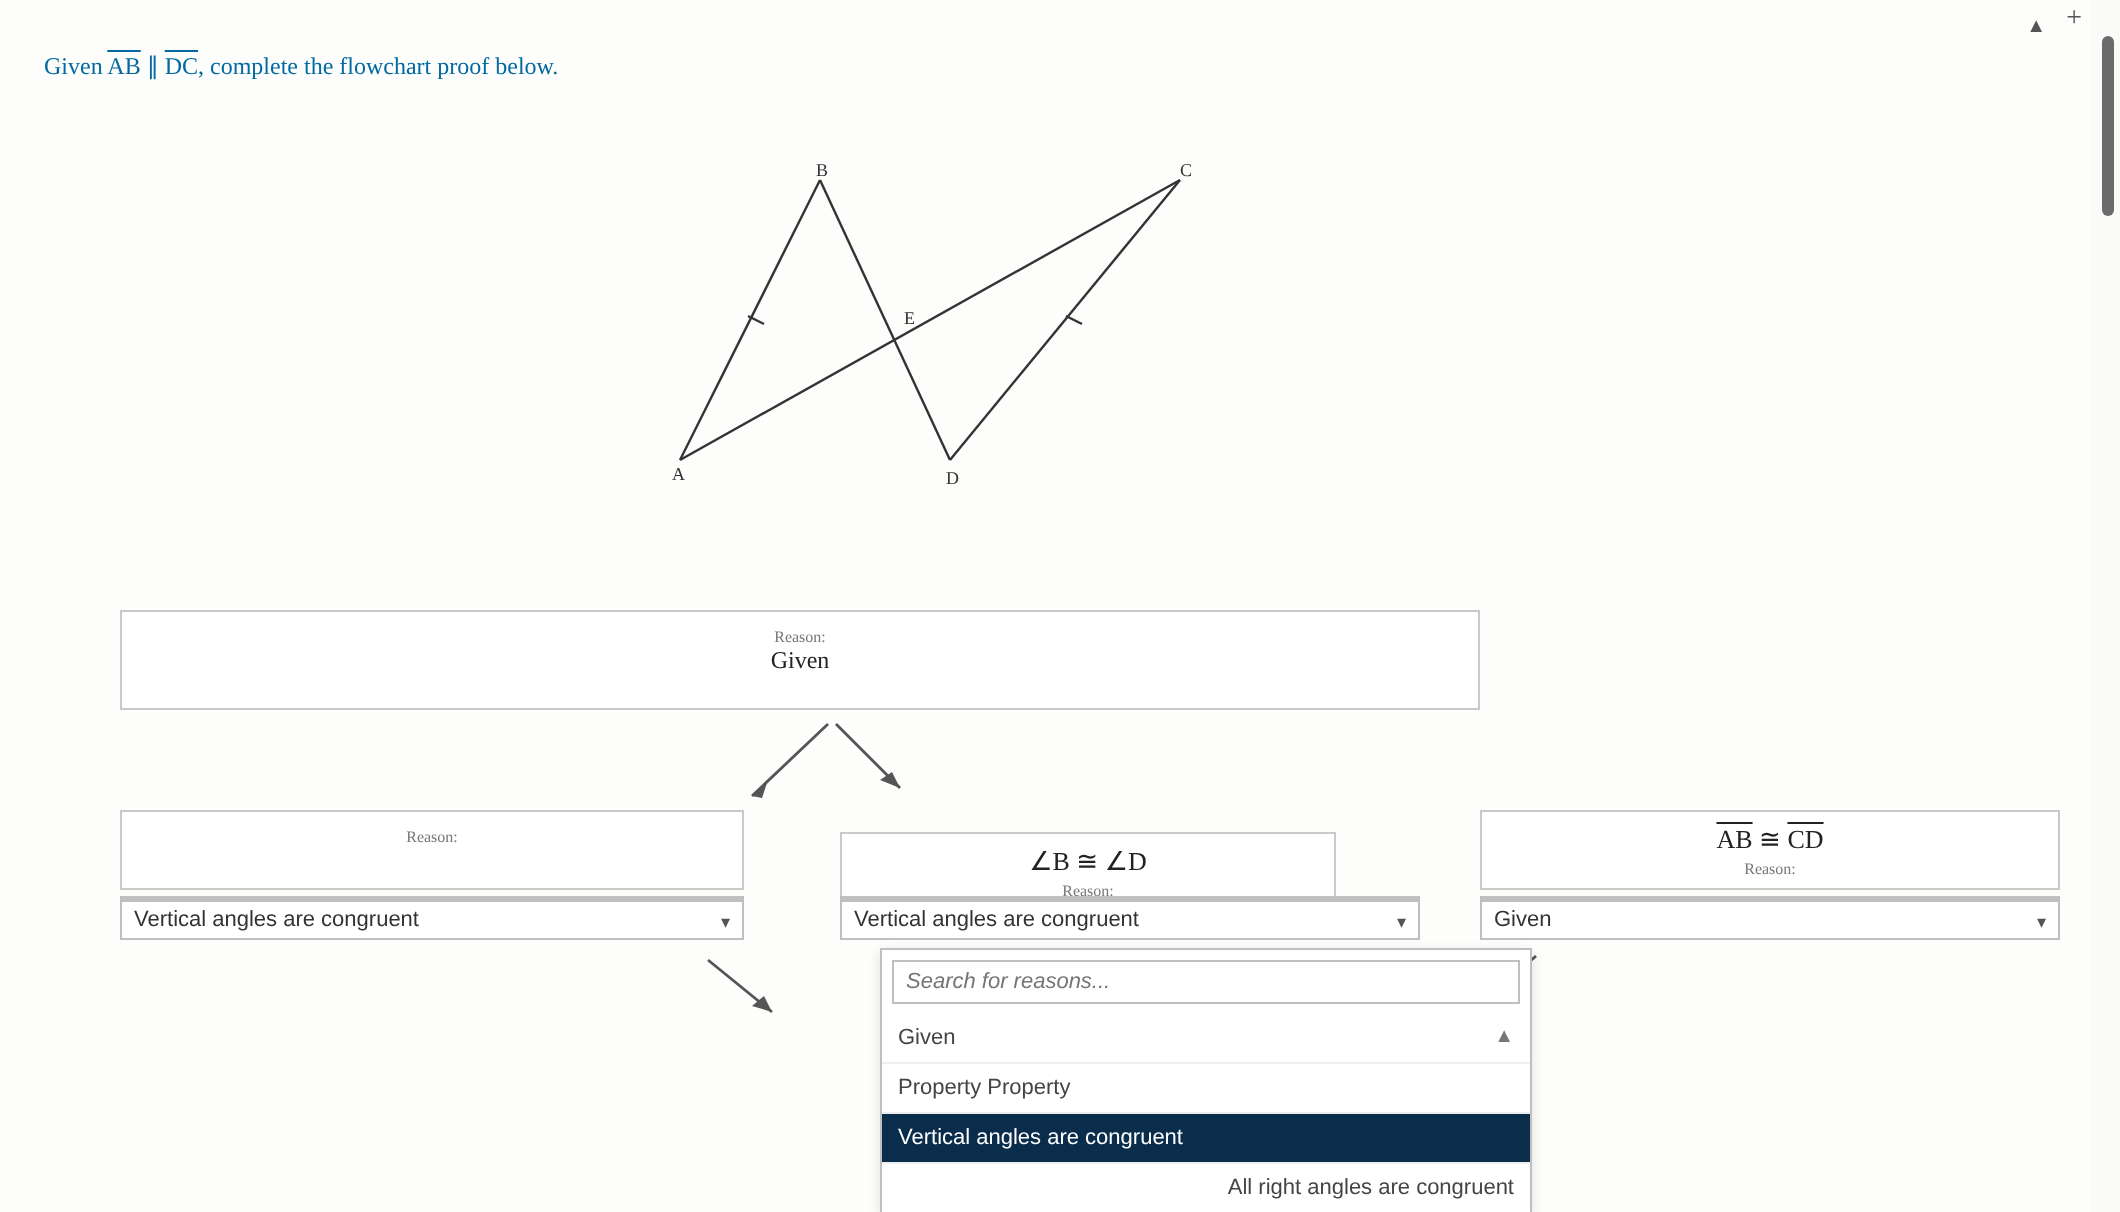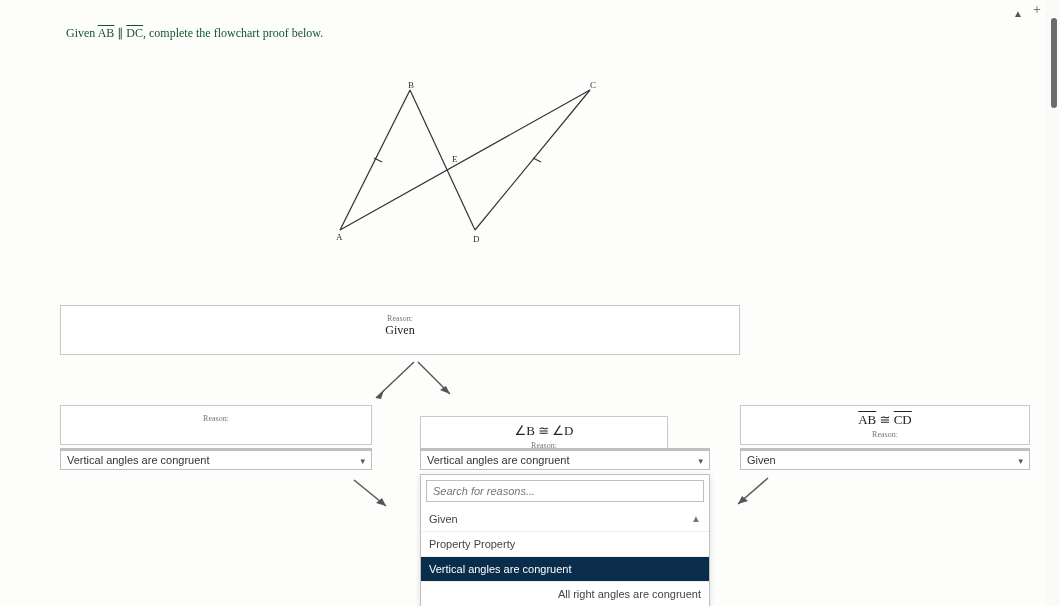--- a/index.html
+++ b/index.html
@@ -12,21 +12,21 @@
     position:relative;
     overflow:hidden;
   }
   .page {
     position:absolute; left:0; top:0; width:1045px; height:606px;
     background:#fdfdfc;
     padding:0;
   }
   .prompt {
     position:absolute; top:26px; left:22px;
-    font-size:12px; color:#14532d;margin-left:44px;
+    font-size:12px; color:#0369a1;
   }
   .overline { text-decoration: overline; }
 
   .fig {
     position:absolute; top:80px; left:320px;
   }
 
   
   .box {
     position:absolute;
@@ -179,21 +179,21 @@
     <div class="rlabel">Reason:</div>
   </div>
   <div class="select-wrap" style="left:740px; top:448px; width:290px;">
     <div class="select">Given</div>
   </div>
   <svg class="arrow" style="left:730px; top:474px;" width="50" height="40">
     <line x1="38" y1="4" x2="8" y2="30"></line>
     <polygon class="arrow-head" points="8,30 18,27 12,22"></polygon>
   </svg>
 
-  <div class="dropdown" style="left:420px; top:474px; width:290px;">
+  <div class="dropdown" style="left:440px; top:474px; width:326px;">
     <div style="padding:5px;">
       <input class="search" placeholder="Search for reasons..." style="">
     </div>
     <div class="opt">
       <span>Given</span>
       <span class="dd-up">▲</span>
     </div>
     <div class="opt">Property Property</div>
     <div class="opt sel">Vertical angles are congruent</div>
     <div class="opt">All right angles are congruent</div>

